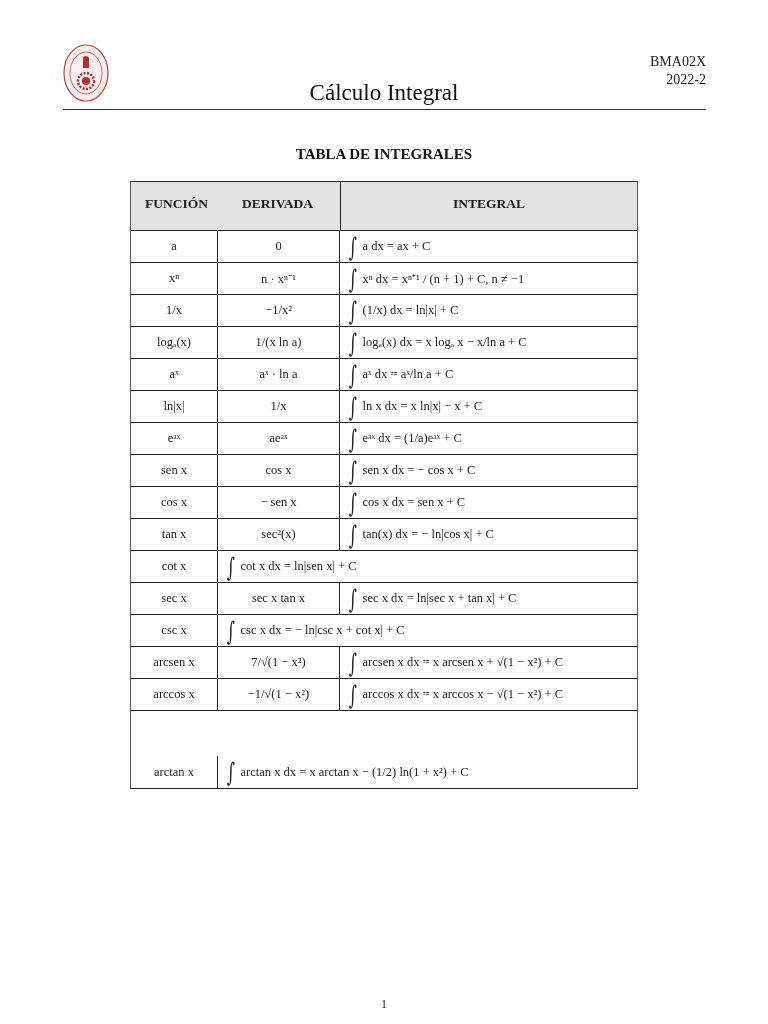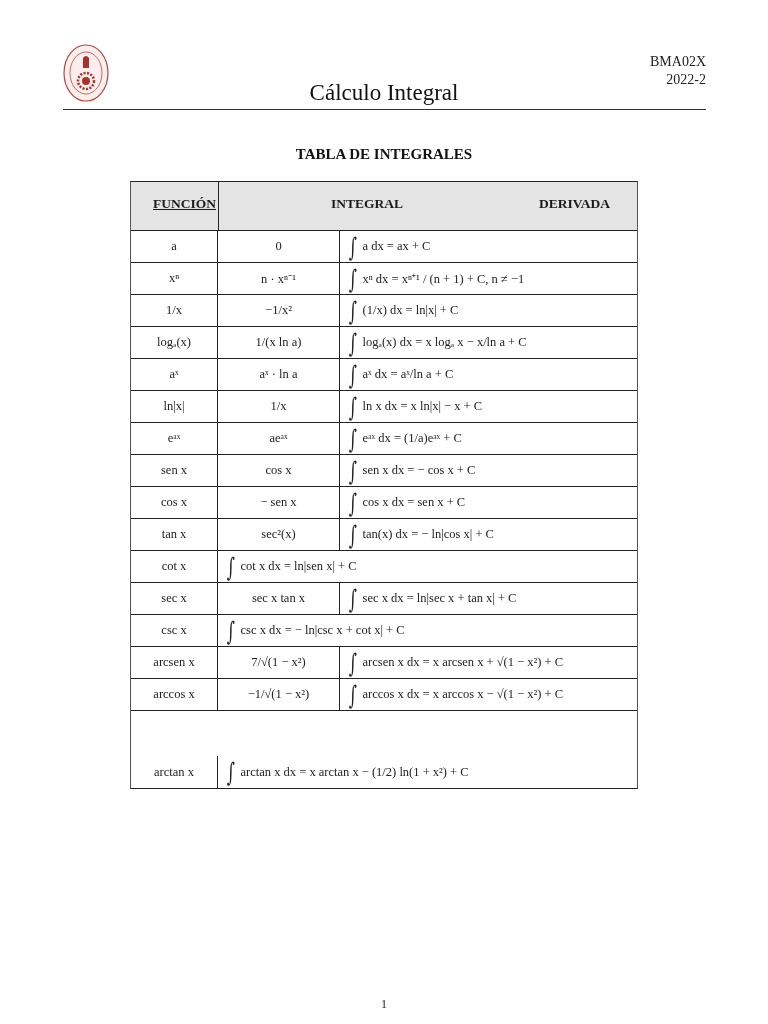--- a/index.html
+++ b/index.html
@@ -13,21 +13,21 @@
   .rule { position: absolute; left: 63px; top: 109px; width: 643px; height: 0;
           border-top: 1.2px solid #333; }
   .table-title { position: absolute; left: 0; right: 0; top: 146px; text-align: center;
                  font-size: 15px; font-weight: bold; color: #111; }
   .tbl { position: absolute; left: 130px; top: 181px; width: 508px;
          border: 1.3px solid #222; border-right: 1.6px solid #555; border-left: 1.6px solid #555;
          box-sizing: border-box; }
   .hdr { height: 48px; background: #e4e4e4; display: flex; border-bottom: 1.3px solid #222; }
   .hdr .h { font-weight: bold; font-size: 13.5px; display: flex; align-items: center;
             justify-content: center; padding-bottom: 4px; }
-  .hdr .h1 { width: 87px; justify-content: flex-start; padding-left: 22px; box-sizing: border-box; text-decoration: underline; }
+  .hdr .h1 { width: 87px; justify-content: flex-start; padding-left: 14px; box-sizing: border-box; }
   .hdr .h2 { width: 122px; justify-content: flex-start; padding-left: 24px; box-sizing: border-box; }
   .hdr .h3 { flex: 1; border-left: 1.3px solid #222; }
   .row { display: flex; height: 32px; border-bottom: 1px solid #222; box-sizing: border-box; }
   .row:last-child { border-bottom: none; margin-top: 45px; }
   .c { display: flex; align-items: center; justify-content: center; font-size: 12.5px;
        font-style: normal; color: #222; box-sizing: border-box; white-space: nowrap; }
   .c1 { width: 87px; border-right: 1.2px solid #222; }
   .c2 { width: 122px; border-right: 1.2px solid #222; }
   .c3 { flex: 1; justify-content: flex-start; padding-left: 6px; }
   .int-sign { font-size: 26px; line-height: 26px; font-style: italic; margin-right: 3px;
@@ -54,22 +54,22 @@
 </div>
 
 <div class="title">Cálculo Integral</div>
 <div class="rule"></div>
 
 <div class="table-title">TABLA DE INTEGRALES</div>
 
 <div class="tbl">
   <div class="hdr">
     <div class="h h1">FUNCIÓN</div>
+    <div class="h h2">DERIVADA</div>
     <div class="h h3">INTEGRAL</div>
-    <div class="h h2">DERIVADA</div>
   </div>
   <div id="rows">
       <div class="row">
         <div class="c c1 math">a</div>
         <div class="c c2 math">0</div>
         <div class="c c3 math">
           <span class="int-sign">∫</span>
           <span>a dx = ax + C</span>
         </div>
       </div>

